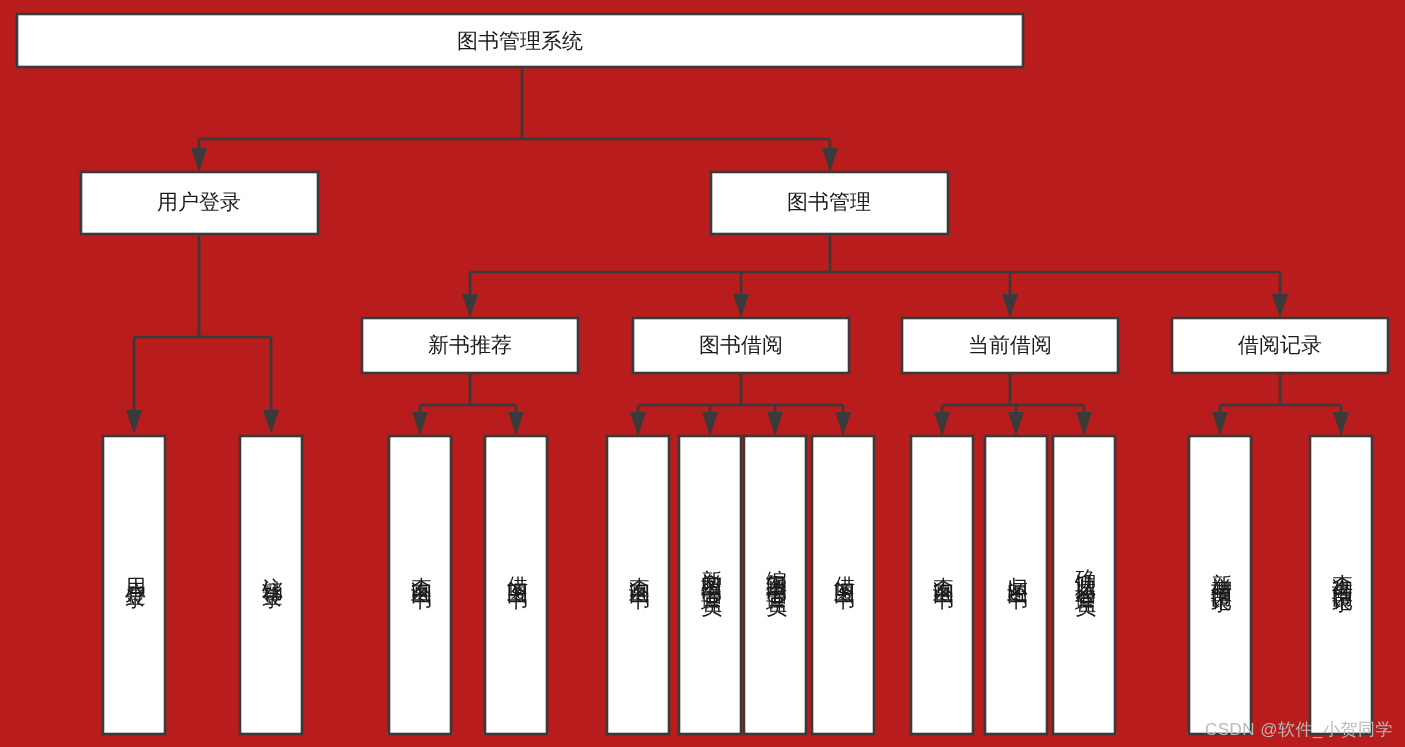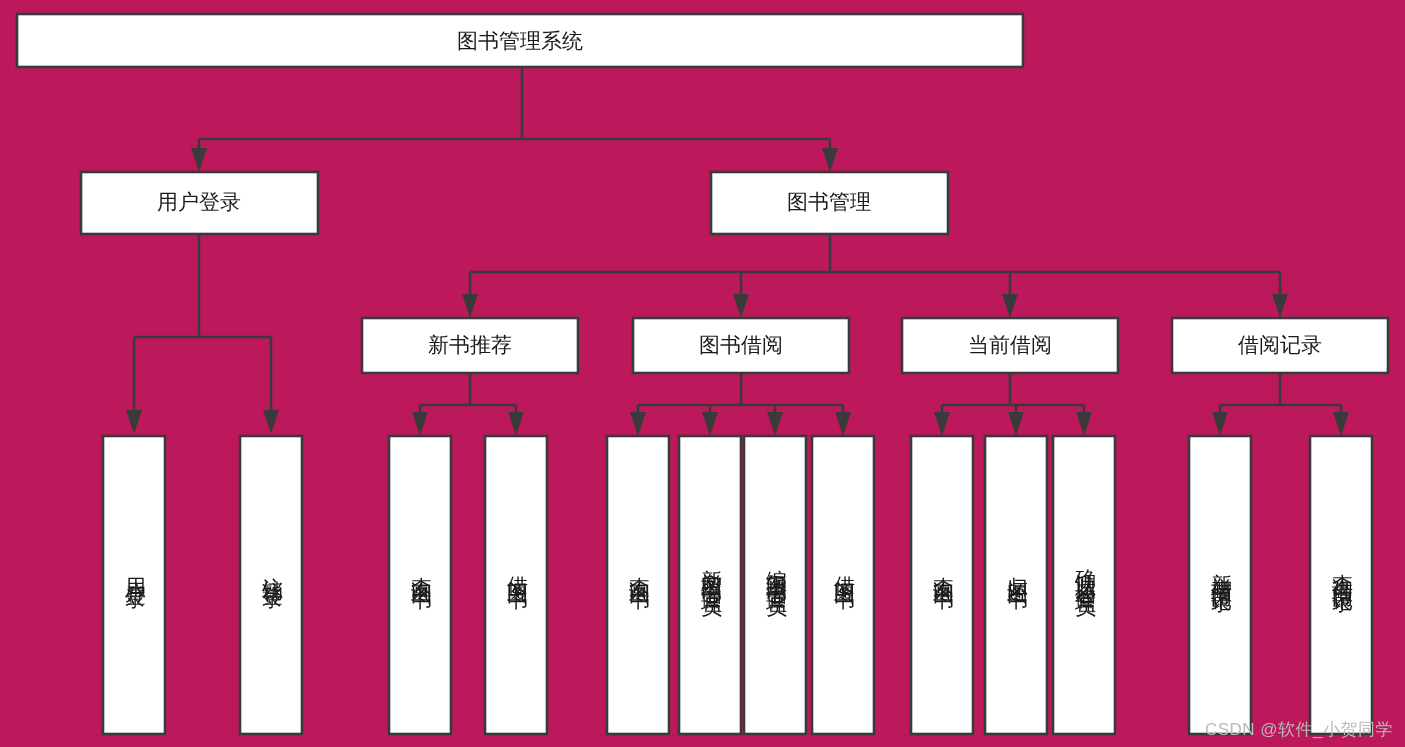--- a/index.html
+++ b/index.html
@@ -10,21 +10,21 @@
   body {
     width: 1405px;
     height: 747px;
     font-family: "Liberation Sans", "DejaVu Sans", sans-serif;
     overflow: hidden;
   }
   #diagram-root {
     position: relative;
     width: 1405px;
     height: 747px;
-    background: #be185d;
+    background: #b91c1c;
   }
   svg#flowchart {
     position: absolute;
     top: 0;
     left: 0;
     width: 1405px;
     height: 747px;
     display: block;
   }
   .node-box {

